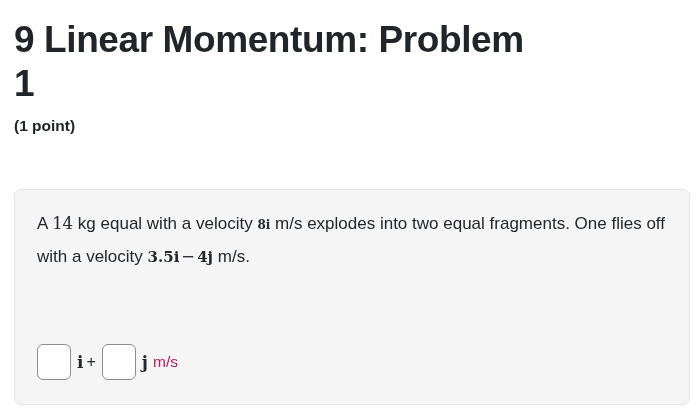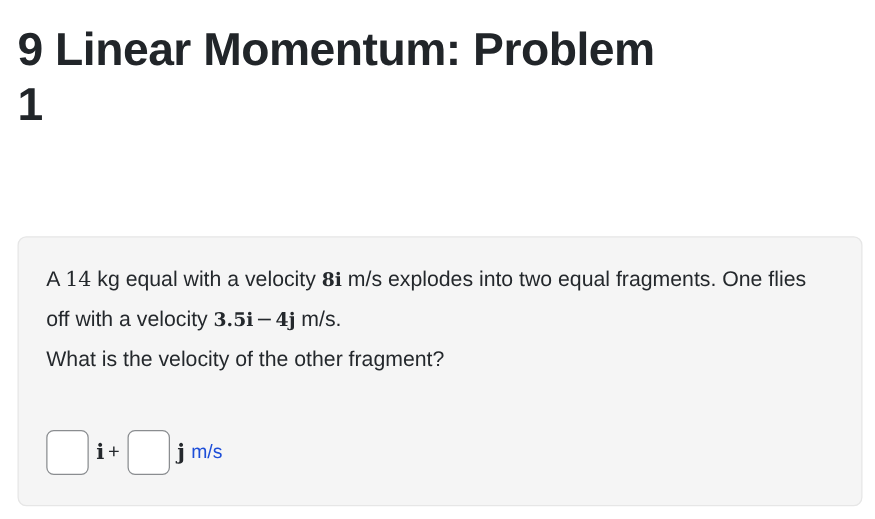--- a/index.html
+++ b/index.html
@@ -61,21 +61,21 @@
   .question-text {
     margin: 0;
     font-size: 17px;
     line-height: 31px;
     color: #24282c;
     max-width: 640px;
   }
   .math-vec {
     font-family: "DejaVu Serif", "Liberation Serif", serif;
     font-weight: bold;
-    font-size: 15px;
+    font-size: 12px;
   }
   .math-num {
     font-family: "DejaVu Serif", "Liberation Serif", serif;
     font-size: 16.5px;
   }
   .math-num-b {
     font-family: "DejaVu Serif", "Liberation Serif", serif;
     font-weight: bold;
     font-size: 15px;
   }
@@ -126,35 +126,36 @@
     font-family: "DejaVu Serif", "Liberation Serif", serif;
     font-weight: bold;
     font-size: 17px;
     margin-left: 6px;
     color: #24282c;
   }
   .unit-ms {
     font-family: "Liberation Sans", sans-serif;
     font-size: 15.5px;
     margin-left: 5px;
-    color: #1d4ed8;
+    color: #be185d;
   }
 </style>
 </head>
 <body>
 
 <div class="page">
 
   <h1 class="problem-title">9 Linear Momentum: Problem 1</h1>
 
+  <div class="points-line">(1 point)</div>
 
   <div class="question-card">
 
     <p class="question-text">
-      <span>A </span><span class="math-num">14</span><span> kg equal with a velocity </span><span class="math-vec">8i</span><span> m/s explodes into two equal fragments. One flies off with a velocity </span><span class="math-num-b">3.5i</span><span class="math-minus">−</span><span class="math-num-b">4j</span><span> m/s.</span><br><span>What is the velocity of the other fragment?</span>
+      <span>A </span><span class="math-num">14</span><span> kg equal with a velocity </span><span class="math-vec">8i</span><span> m/s explodes into two equal fragments. One flies off with a velocity </span><span class="math-num-b">3.5i</span><span class="math-minus">−</span><span class="math-num-b">4j</span><span> m/s.</span><br>
     </p>
 
     <div class="answer-row">
       <input class="answer-input" type="text" value="" style="">
       <span class="unit-i">i</span>
       <span class="plus-sign">+</span>
       <input class="answer-input" type="text" value="" style="">
       <span class="unit-j">j</span>
       <span class="unit-ms">m/s</span>
     </div>

